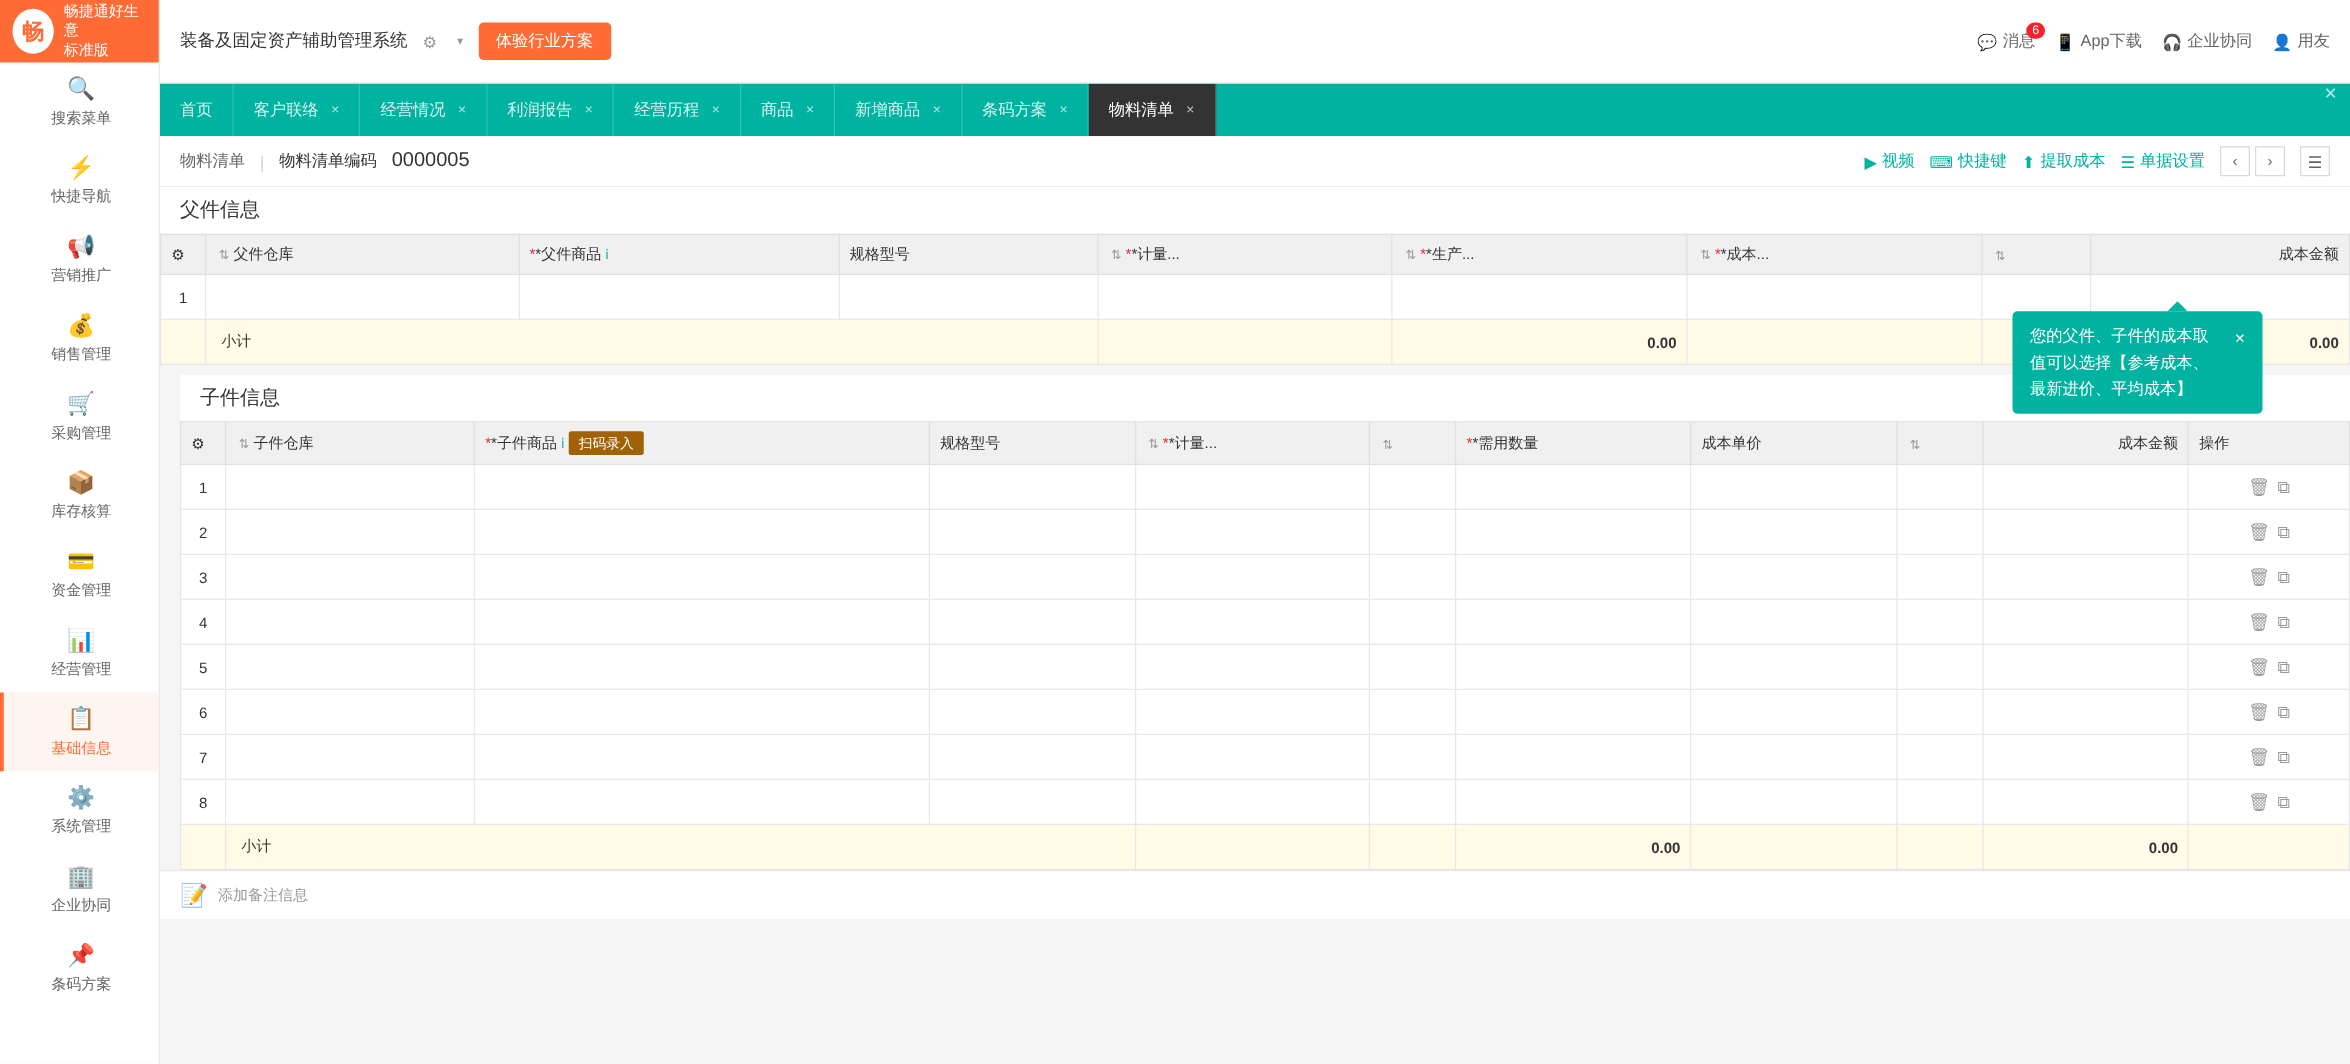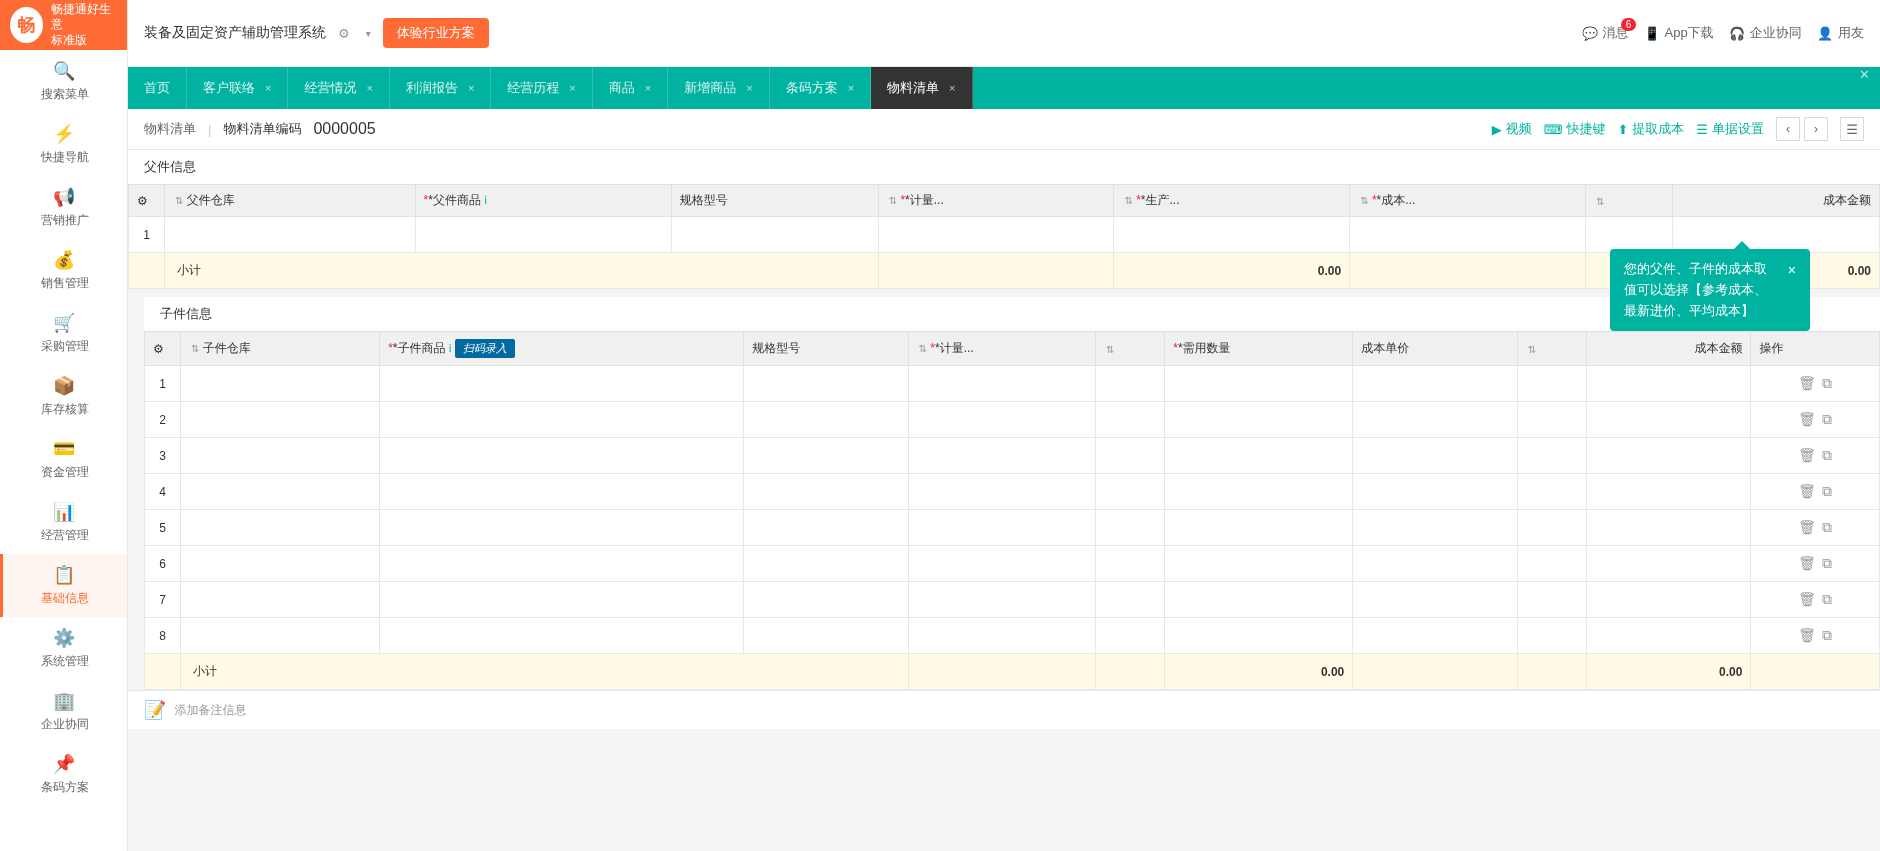--- a/index.html
+++ b/index.html
@@ -40,39 +40,39 @@
     .breadcrumb-item.active { color: #333; font-weight: 500; font-family: Liberation Mono, monospace; }
     .doc-code { font-size: 16px; color: #333; }
     .page-actions { margin-left: auto; display: flex; align-items: center; gap: 12px; color: #00b2a0; font-size: 13px; }
     .page-action-item { display: flex; align-items: center; gap: 4px; cursor: pointer; }
     .nav-arrows { display: flex; gap: 4px; }
     .nav-arrow { width: 24px; height: 24px; border: 1px solid #d9d9d9; background: #fff; display: flex; align-items: center; justify-content: center; cursor: pointer; font-size: 12px; color: #666; }
     .grid-icon { width: 24px; height: 24px; border: 1px solid #d9d9d9; background: #fff; display: flex; align-items: center; justify-content: center; cursor: pointer; color: #666; }
 
     
     .section { margin: 0; background: #fff; }
-    .section-title { padding: 8px 16px; font-weight: 500; font-size: 13px; color: #333; background: #fff; }
+    .section-title { padding: 8px 16px; font-weight: 500; font-size: 16px; color: #333; background: #fff; }
 
     
     .data-table { width: 100%; border-collapse: collapse; }
     .data-table th { background: #f0f0f0; border: 1px solid #e0e0e0; padding: 7px 8px; font-size: 12px; font-weight: 500; color: #333; text-align: left; white-space: nowrap; }
     .data-table td { border: 1px solid #e8e8e8; padding: 6px 8px; font-size: 12px; color: #333; height: 36px; }
     .subtotal-row td { background: #fffbe6; font-weight: 500; }
     .row-num { color: #999; text-align: center; width: 30px; }
     .col-settings { width: 36px; text-align: center; }
     .required { color: #f5222d; }
     .col-sort { color: #999; font-size: 10px; margin-left: 2px; cursor: pointer; }
 
     
     .tooltip-popup { position: absolute; top: 140px; right: 70px; background: #00b2a0; color: #fff; padding: 10px 14px; border-radius: 4px; font-size: 13px; width: 200px; line-height: 1.6; z-index: 100; }
     .tooltip-popup::before { content: ''; position: absolute; top: -8px; right: 60px; width: 0; height: 0; border-left: 8px solid transparent; border-right: 8px solid transparent; border-bottom: 8px solid #00b2a0; }
     .tooltip-close { float: right; cursor: pointer; margin-left: 8px; font-size: 14px; }
 
     
-    .scan-btn { background: #0369a1; color: #fff; border: none; padding: 2px 8px; font-size: 11px; border-radius: 2px; cursor: pointer; font-style: italic; }
+    .scan-btn { background: #a16207; color: #fff; border: none; padding: 2px 8px; font-size: 11px; border-radius: 2px; cursor: pointer; }
 
     
     .action-icons { display: flex; gap: 6px; justify-content: center; }
     .action-icon { color: #999; cursor: pointer; font-size: 14px; }
 
     
     .bottom-bar { background: #fff; padding: 8px 16px; border-top: 1px solid #e8e8e8; display: flex; align-items: center; gap: 8px; }
 
     
     .dropdown-arrow { color: #999; font-size: 10px; margin-left: 4px; }

